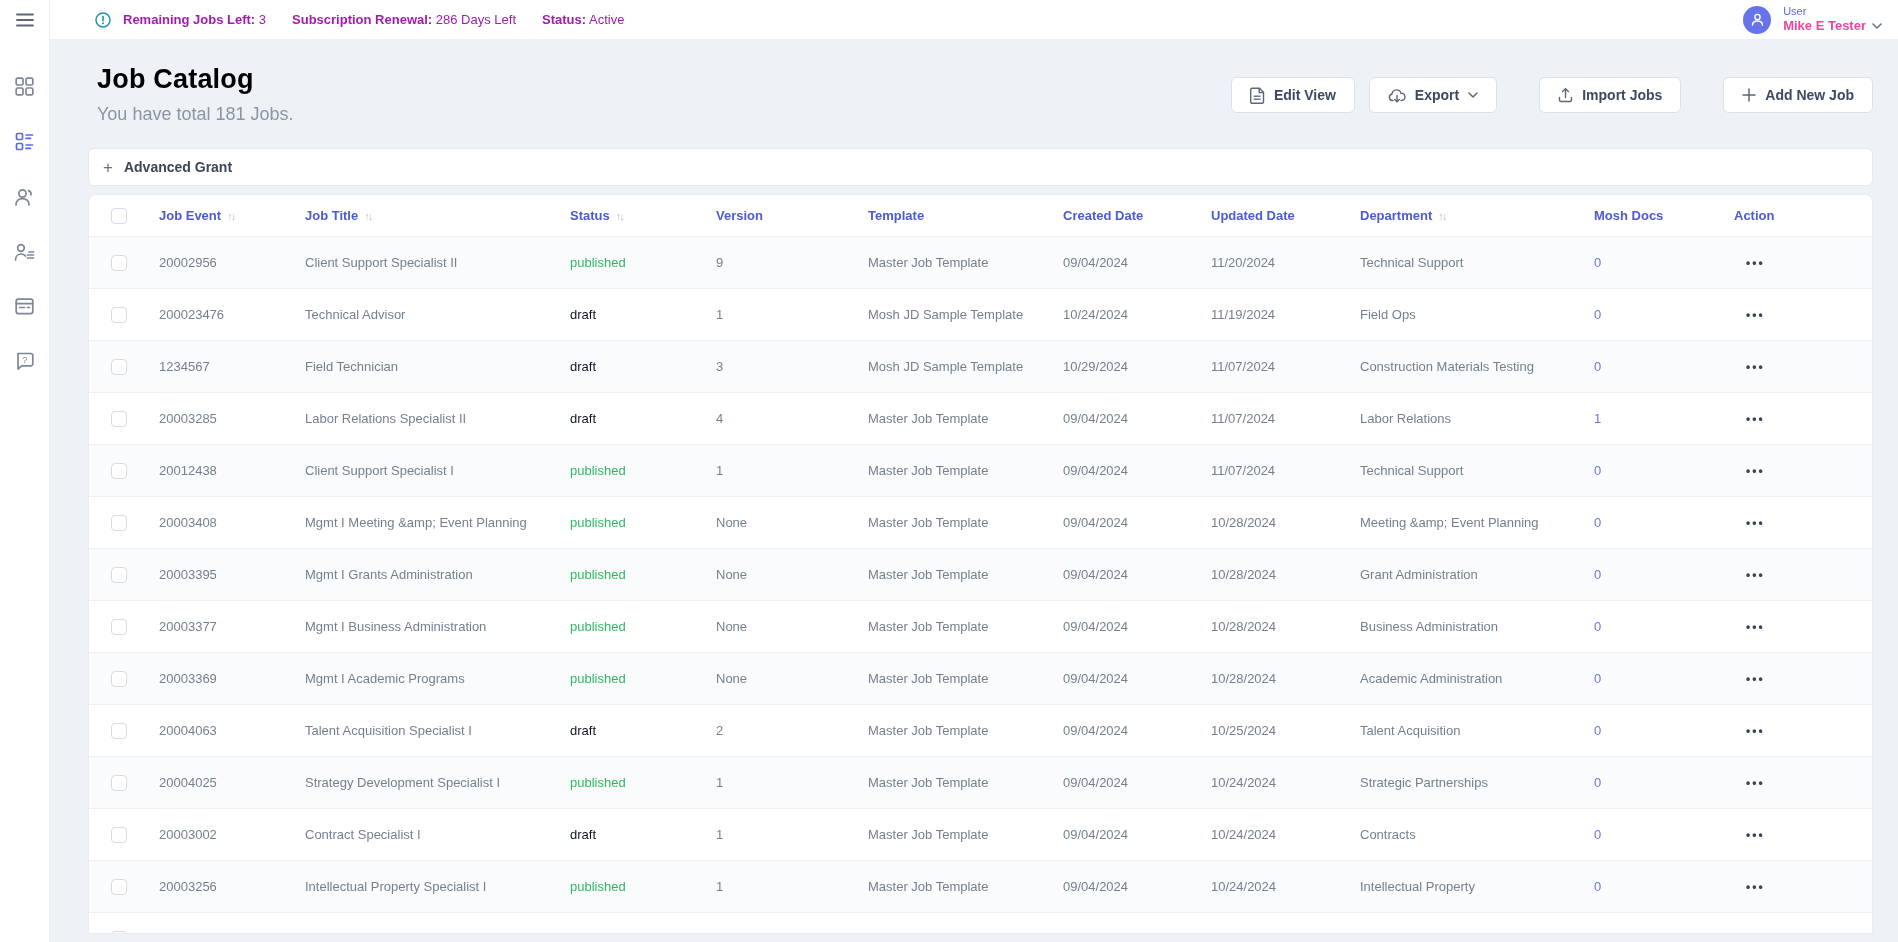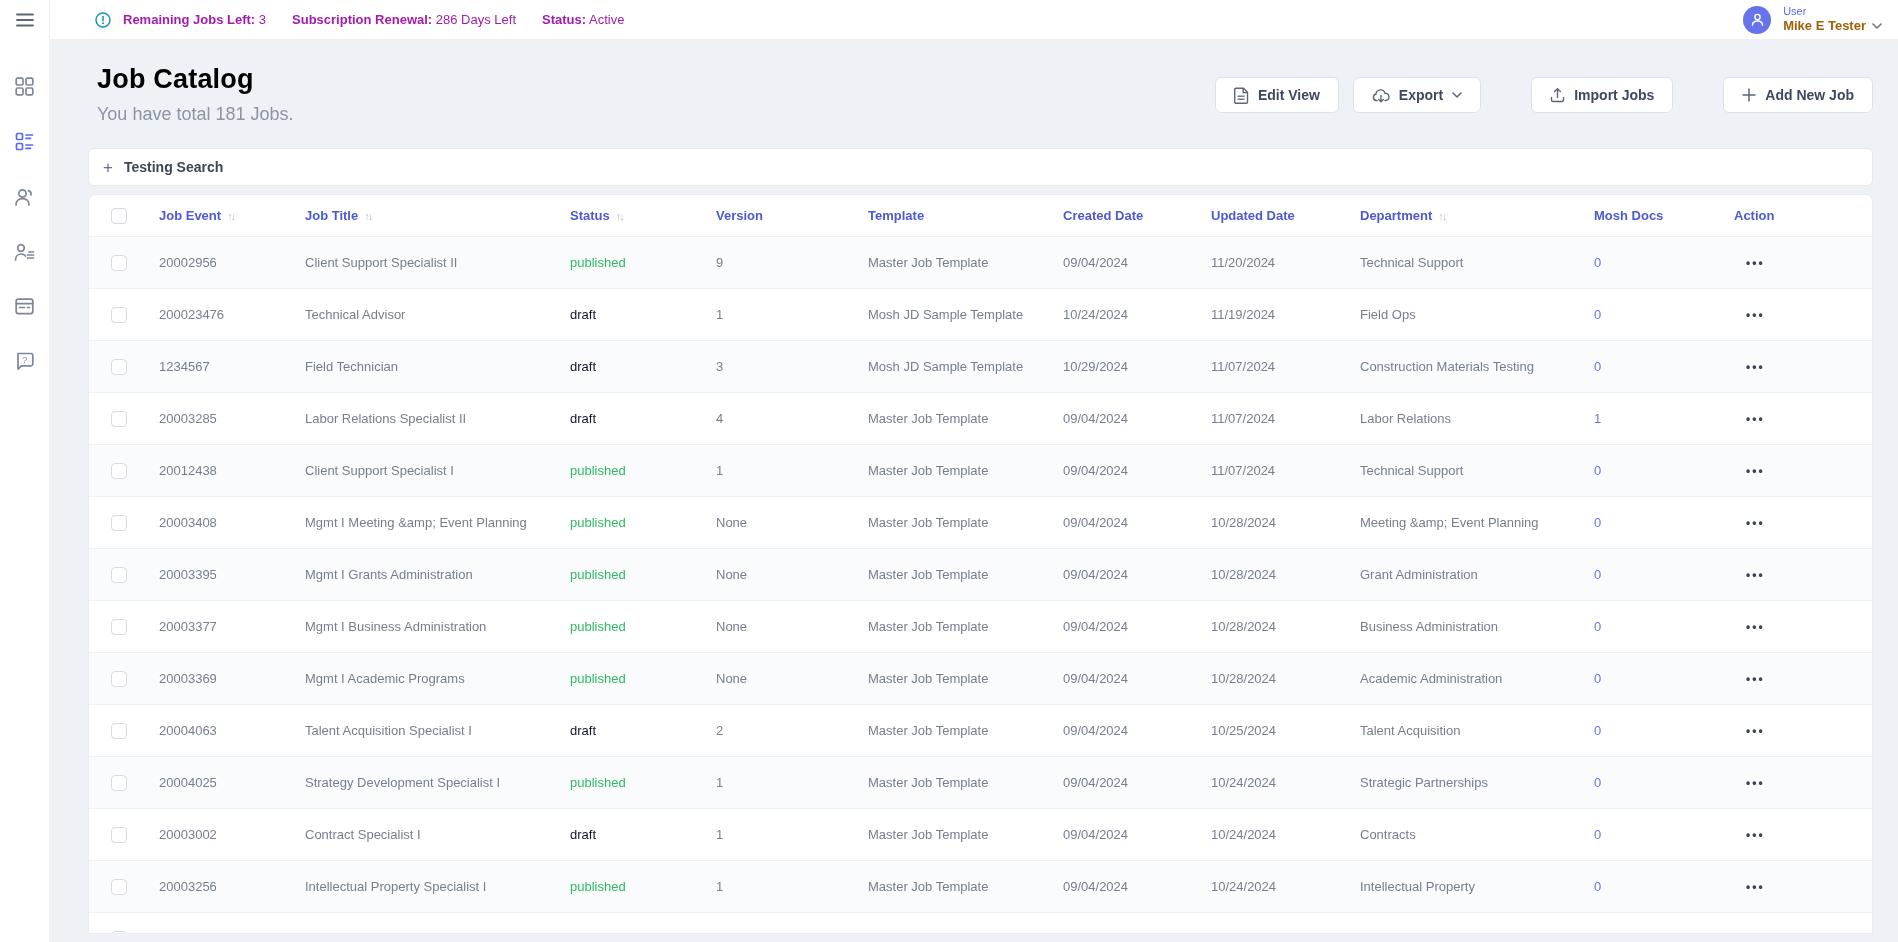--- a/index.html
+++ b/index.html
@@ -29,36 +29,36 @@
   .sub-info .seg { margin-right:18px; white-space:nowrap; }
   .sub-info b { font-weight:700; }
   .topbar-right { margin-left:auto; display:flex; align-items:center; gap:12px; }
   .avatar {
     width:28px; height:28px; border-radius:50%; background:#6673ea;
     display:flex; align-items:center; justify-content:center;
   }
   .user-meta { display:flex; flex-direction:column; line-height:1.2; }
   .user-label { font-size:11px; color:#5b67f1; }
   .user-name-wrap { display:flex; align-items:center; gap:6px; cursor:pointer; }
-  .user-name { font-size:13px; font-weight:700; color:#a16207; }
+  .user-name { font-size:13px; font-weight:700; color:#ec4899; }
 
   
   .main { position:absolute; left:50px; top:40px; width:1848px; height:902px; padding:0 25px 0 38px; }
   .page-head { display:flex; align-items:flex-start; margin-top:24px; }
   .titles { padding-left:9px; }
   .page-title { font-size:27px; font-weight:700; color:#000000; letter-spacing:.2px; }
   .page-subtitle { margin-top:9px; font-size:18px; color:#8c95a5; }
   .head-actions { margin-left:auto; display:flex; align-items:center; gap:14px; margin-top:13px; }
   .btn {
     display:flex; align-items:center; gap:9px; height:36px; padding:12px 18px;
     background:#fff; border:1px solid #dbe1ea; border-radius:6px;
     font-size:14px; font-weight:600; color:#3d4960; cursor:pointer; white-space:nowrap;
   }
   .btn .bicon { display:flex; align-items:center; color:#5c6678; }
-  .btn.gap-l { margin-left:36px; }
+  .btn.gap-l { margin-left:28px; }
 
   
   .adv-search {
     margin-top:23px; height:38px; background:#fff; border:1px solid #e5e9f0; border-radius:6px;
     display:flex; align-items:center; padding:0 14px; gap:11px; cursor:pointer;
   }
   .adv-search .plus { font-size:17px; color:#6a7383; font-weight:400; line-height:1; }
   .adv-search .adv-label { font-size:14px; font-weight:600; color:#3d4657; }
 
   
@@ -245,21 +245,21 @@
               <line x1="1" y1="7" x2="13" y2="7" stroke="#5c6678" stroke-width="1.5" stroke-linecap="round"></line>
             </svg>
           </span>
           <span>Add New Job</span>
         </button>
       </div>
     </div>
 
     <div class="adv-search">
       <span class="plus">+</span>
-      <span class="adv-label">Testing Search</span>
+      <span class="adv-label">Advanced Grant</span>
     </div>
 
     <div class="table-card">
       <div class="thead-row" id="thead-row">
         <div class="th">
           <input type="checkbox" class="cbx" style="">
         </div>
       <div class="th">
     <span class="th-label">Job Event</span>
   <span class="sort-icon">↑↓</span>

